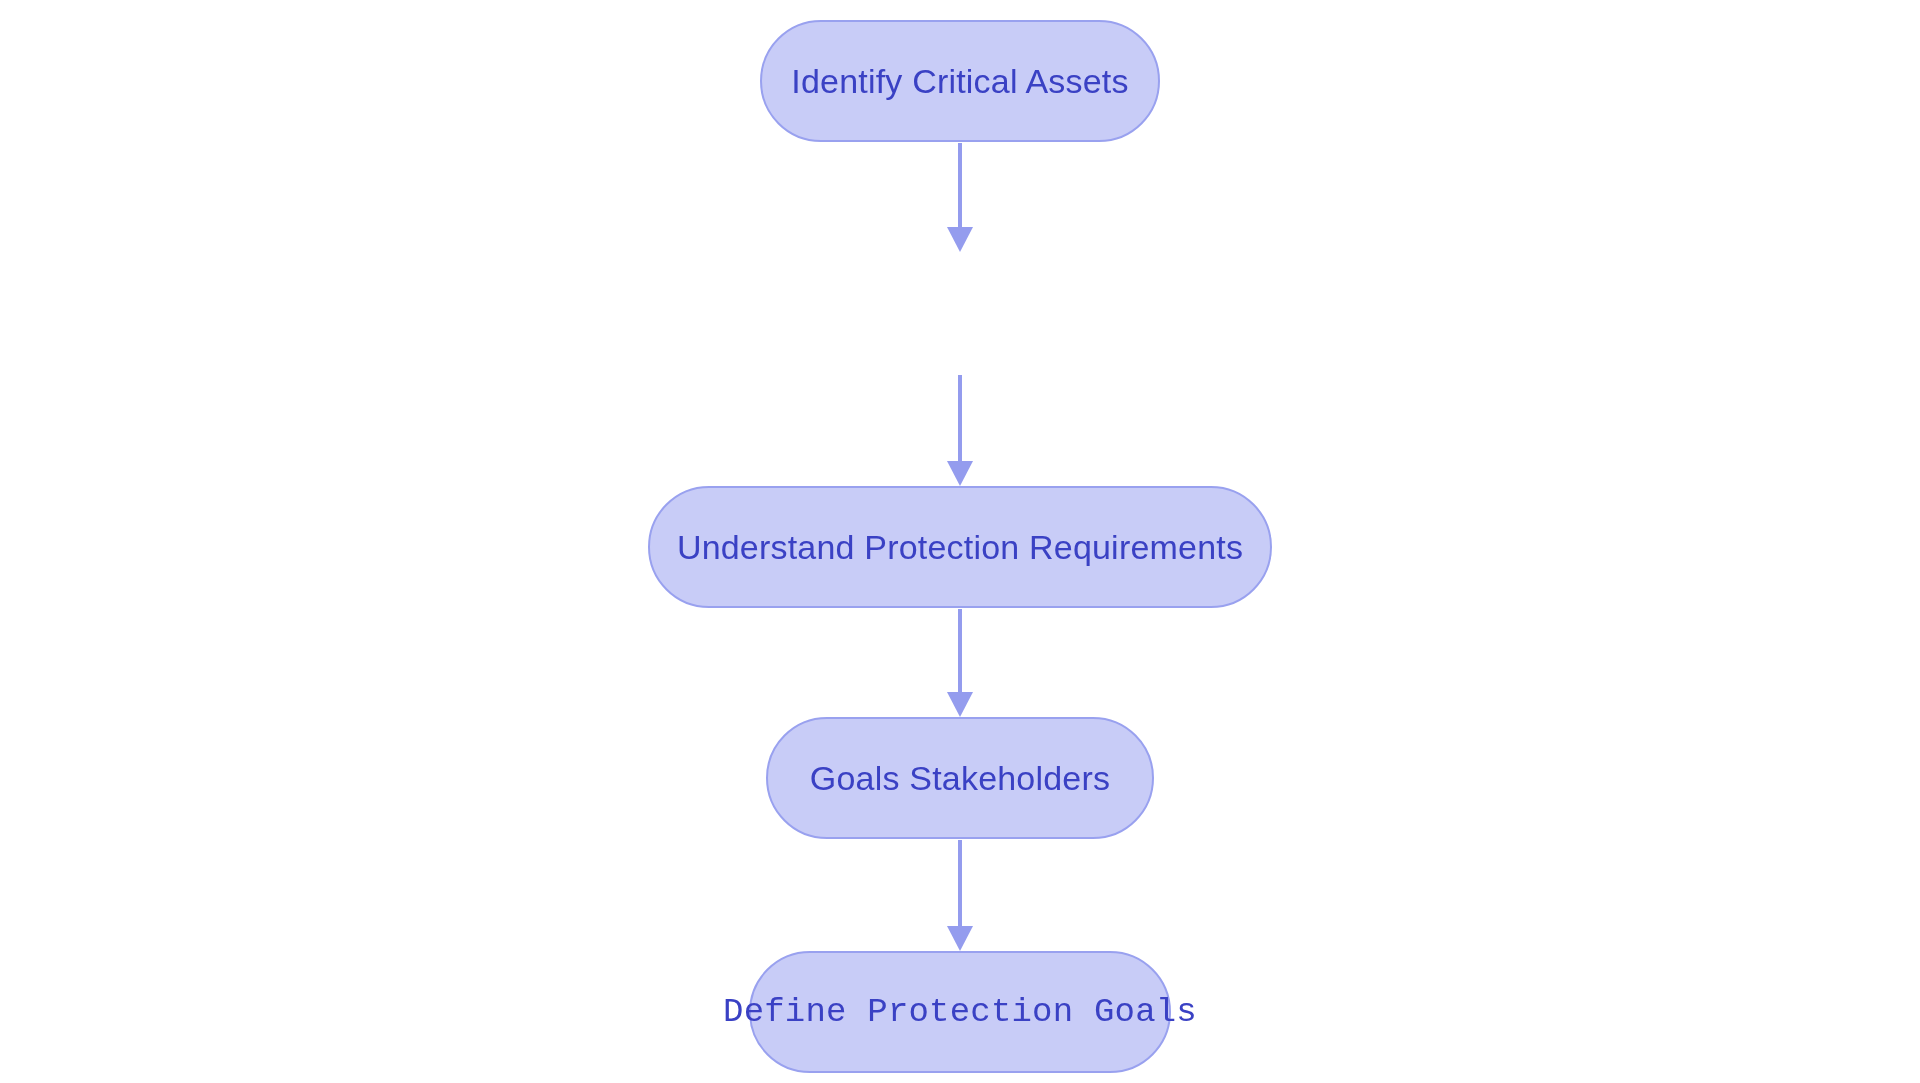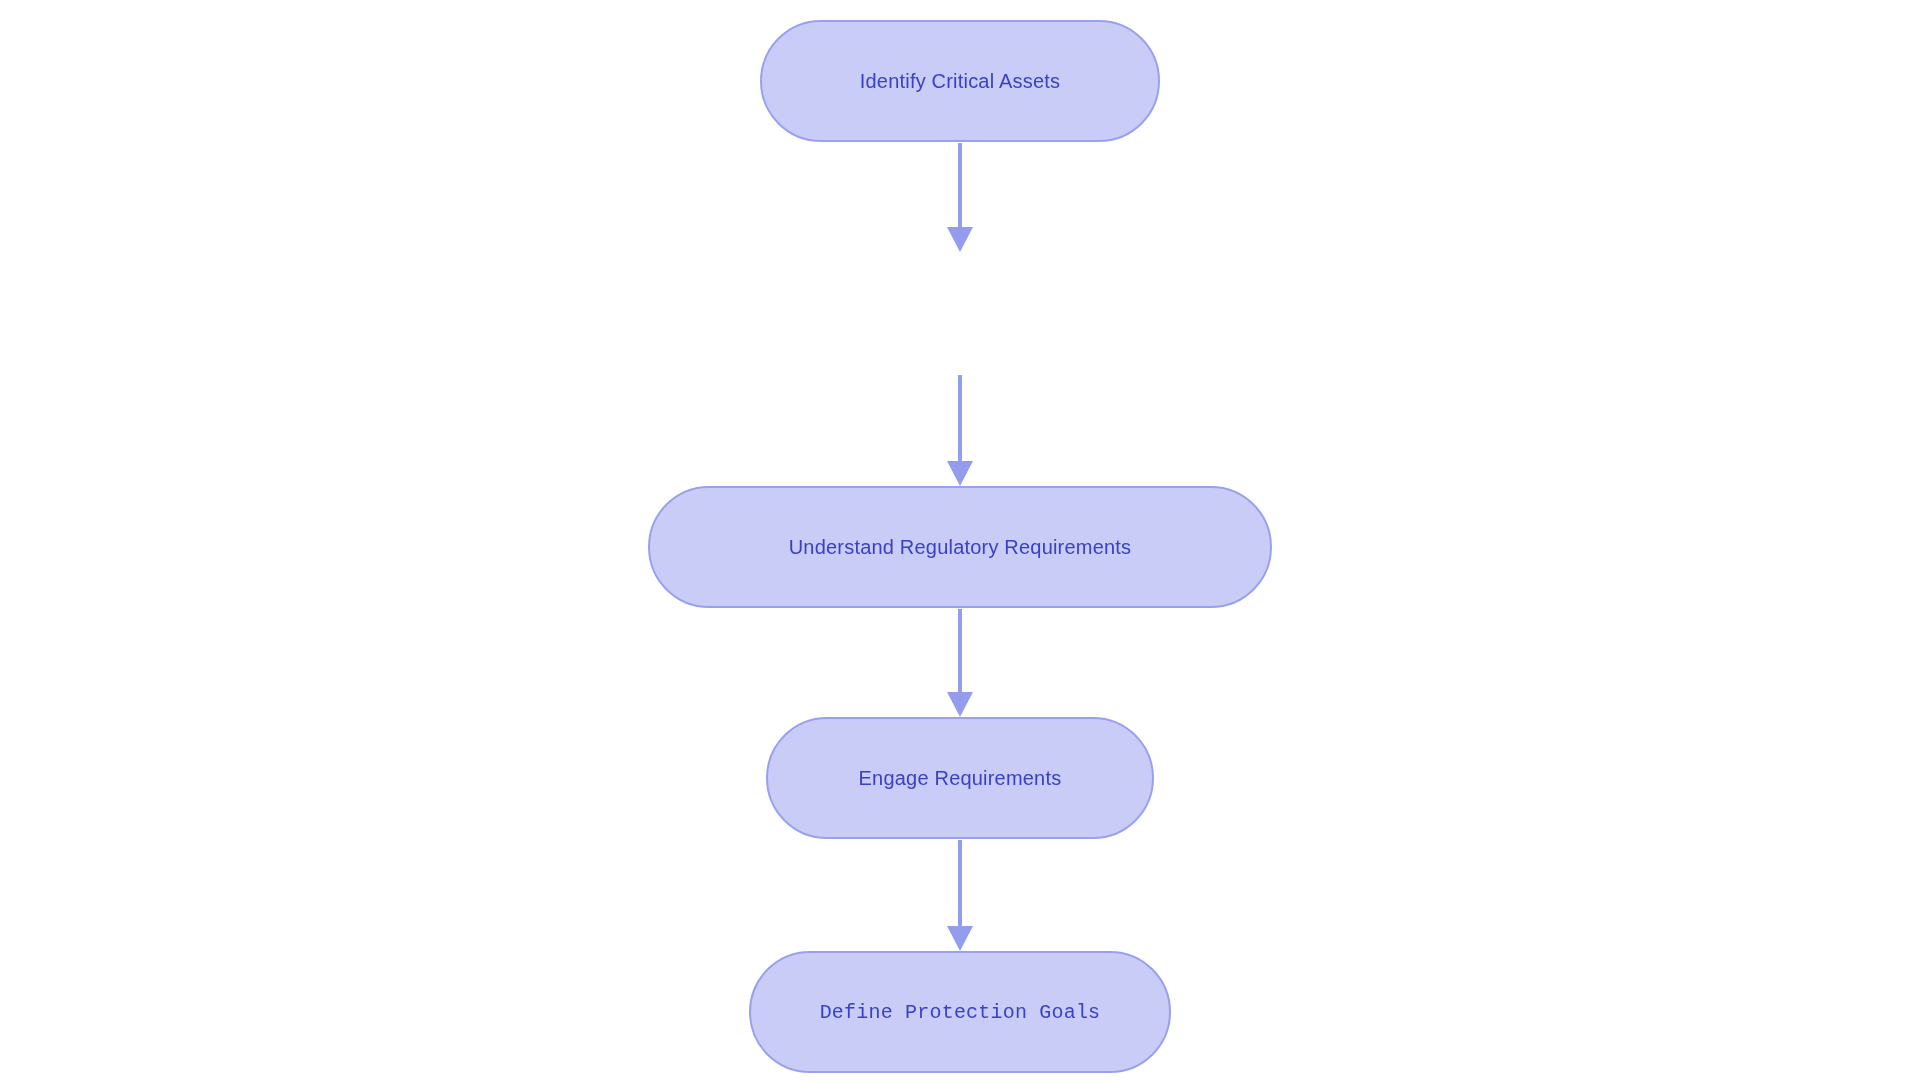--- a/index.html
+++ b/index.html
@@ -28,21 +28,21 @@
     height: 122px;
     background: var(--node-fill);
     border: 2px solid var(--node-border);
     border-radius: 61px;
     display: flex;
     align-items: center;
     justify-content: center;
   }
   .flow-node .label {
     color: var(--node-text);
-    font-size: 20px;
+    font-size: 34px;
     font-weight: 500;
     letter-spacing: 0.2px;
     white-space: nowrap;
     text-align: center;
   }
   .edge-layer {
     position: absolute;
     left: 0; top: 0;
     width: 1920px;
     height: 1083px;
@@ -85,24 +85,24 @@
       <polygon points="947,926 973,926 960,951"></polygon>
     </g>
   </svg>
 
   <div class="flow-node" id="node-1">
     <span class="label">Identify Critical Assets</span>
   </div>
 
 
   <div class="flow-node" id="node-3">
-    <span class="label">Understand Regulatory Requirements</span>
+    <span class="label">Understand Protection Requirements</span>
   </div>
 
   <div class="flow-node" id="node-4">
-    <span class="label">Engage Requirements</span>
+    <span class="label">Goals Stakeholders</span>
   </div>
 
   <div class="flow-node" id="node-5">
     <span class="label">Define Protection Goals</span>
   </div>
 
 </div>
 
 </body></html>

